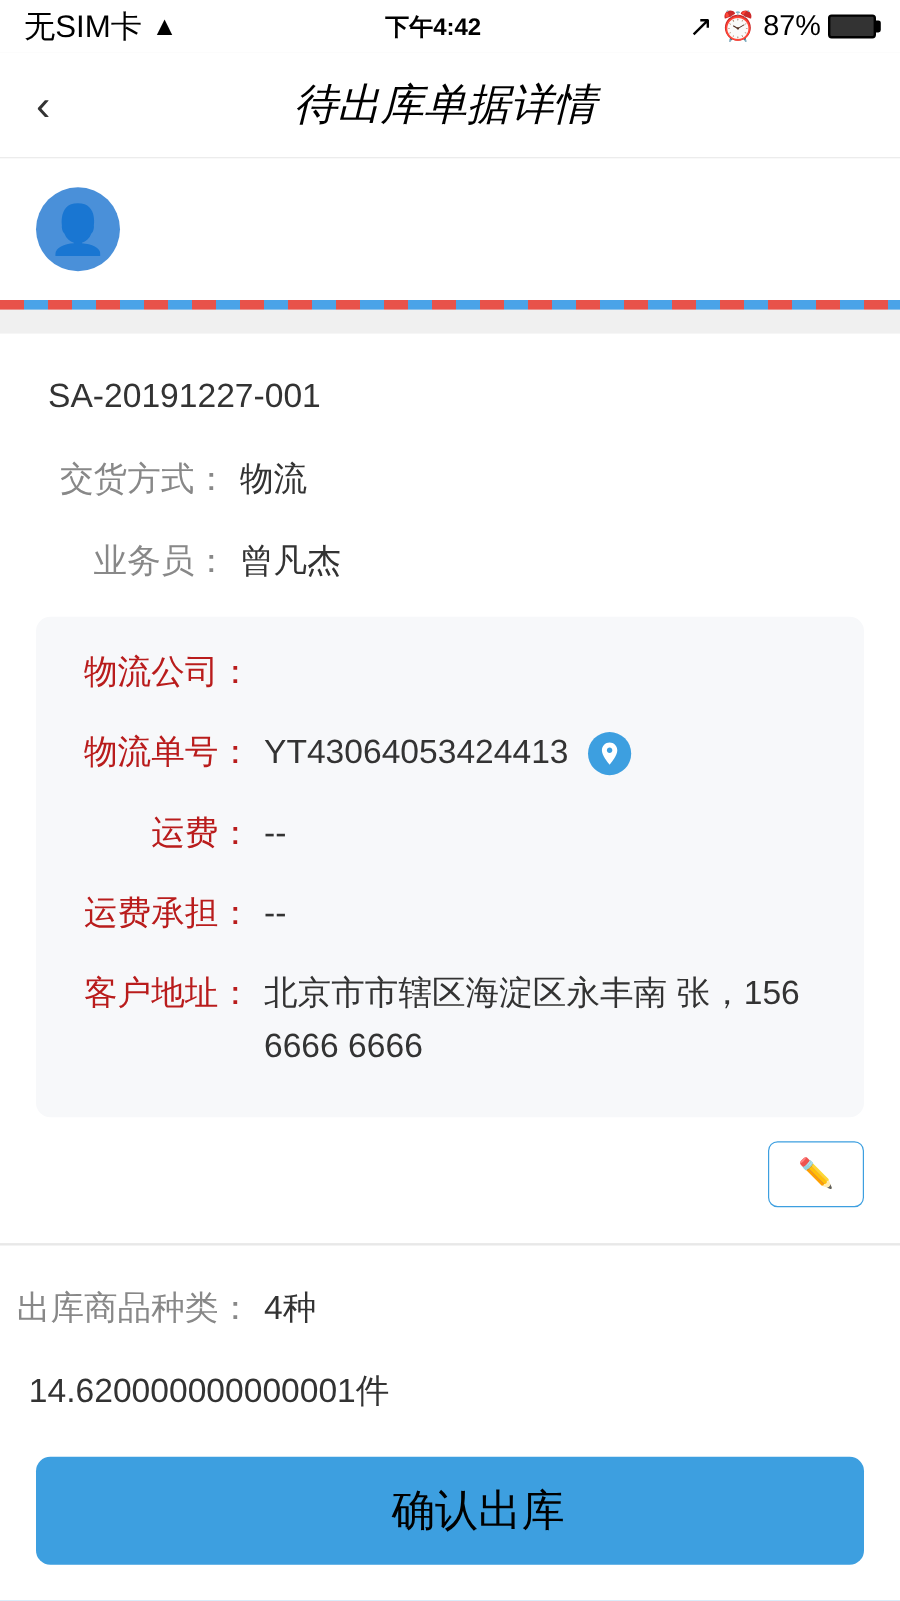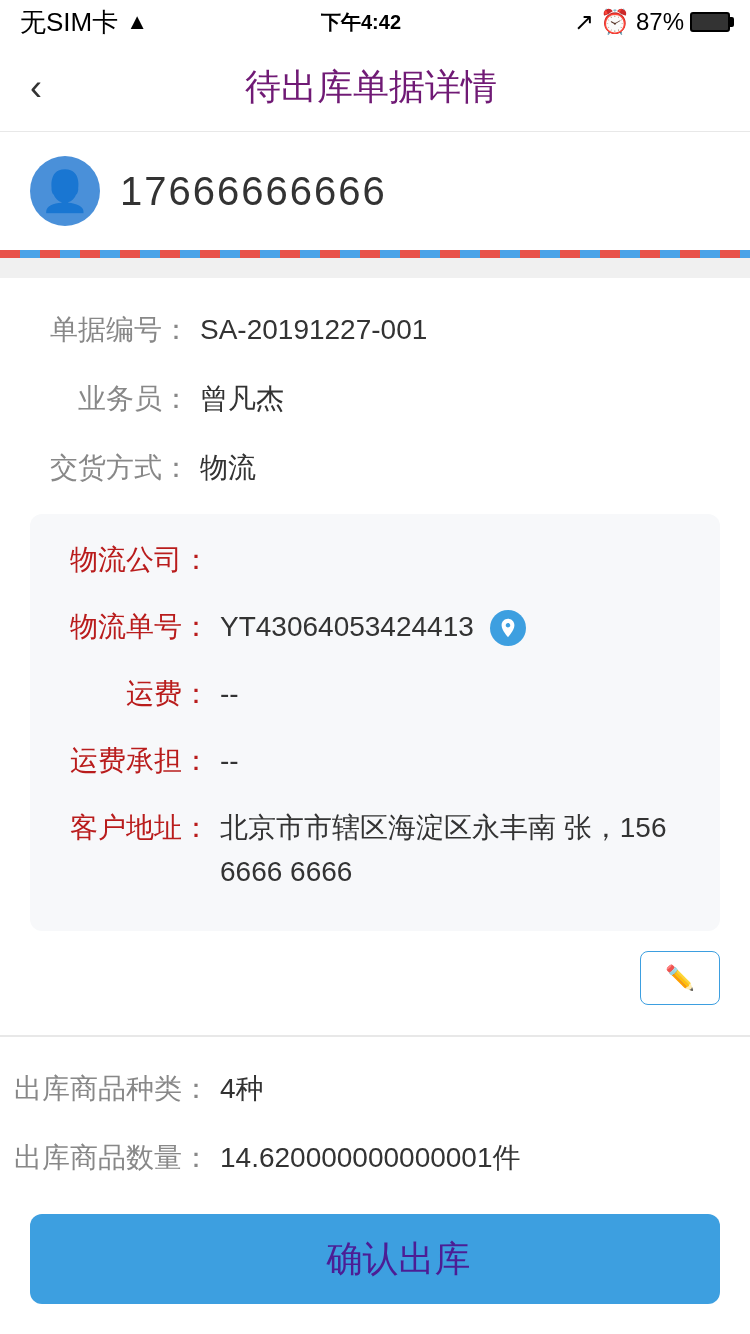--- a/index.html
+++ b/index.html
@@ -79,22 +79,23 @@
       color: #333;
       cursor: pointer;
       margin-right: 20px;
       line-height: 1;
     }
     .nav-title {
       flex: 1;
       text-align: center;
       font-size: 36px;
       font-weight: 500;
-      color: #701a75;
+      color: #000000;
       margin-right: 40px;
+      font-style: italic;
     }
 
     
     .deco-border {
       width: 100%;
       height: 8px;
       background: repeating-linear-gradient(
         90deg,
         #e8524a 0px, #e8524a 20px,
         #4aa3e8 20px, #4aa3e8 40px
@@ -279,21 +280,21 @@
       width: 750px;
       background: #fff;
       padding: 20px 30px 30px;
     }
     .confirm-btn {
       width: 100%;
       height: 90px;
       background: #3d9fe0;
       border-radius: 12px;
       border: none;
-      color: #4c1d95;
+      color: #000000;
       font-size: 36px;
       font-weight: 500;
       cursor: pointer;
       display: flex;
       align-items: center;
       justify-content: center;
       padding-left: 47px;
     }
   </style>
 </head>
@@ -315,37 +316,35 @@
 
 <div class="nav-bar">
   <span class="back-btn">‹</span>
   <span class="nav-title">待出库单据详情</span>
 </div>
 
 <div class="user-header">
   <div class="avatar">
     <span class="avatar-icon">👤</span>
   </div>
-  <span class="user-phone">17666666666</span>
 </div>
 
 <div class="deco-border"></div>
 
 <div class="section">
   <div class="field-row">
-    <span class="field-label">单据编号：</span>
     <span class="field-value">SA-20191227-001</span>
+  </div>
+  <div class="field-row">
+    <span class="field-label">交货方式：</span>
+    <span class="field-value">物流</span>
   </div>
   <div class="field-row">
     <span class="field-label">业务员：</span>
     <span class="field-value">曾凡杰</span>
-  </div>
-  <div class="field-row">
-    <span class="field-label">交货方式：</span>
-    <span class="field-value">物流</span>
   </div>
 
   <div class="logistics-section">
     <div class="logistics-field-row">
       <span class="logistics-label">物流公司：</span>
     </div>
     <div class="logistics-field-row">
       <span class="logistics-label">物流单号：</span>
       <span class="logistics-value">
         <span>YT43064053424413</span>
@@ -378,21 +377,20 @@
 </div>
 
 <div class="divider"></div>
 
 <div class="goods-section">
   <div class="field-row">
     <span class="field-label">出库商品种类：</span>
     <span class="field-value">4种</span>
   </div>
   <div class="field-row">
-    <span class="field-label">出库商品数量：</span>
     <span class="field-value">14.620000000000001件</span>
   </div>
 
   <div class="view-btn-row">
     <button class="view-btn">
       <span>☰</span>
       <span>查看单据详情</span>
     </button>
   </div>
 </div>

